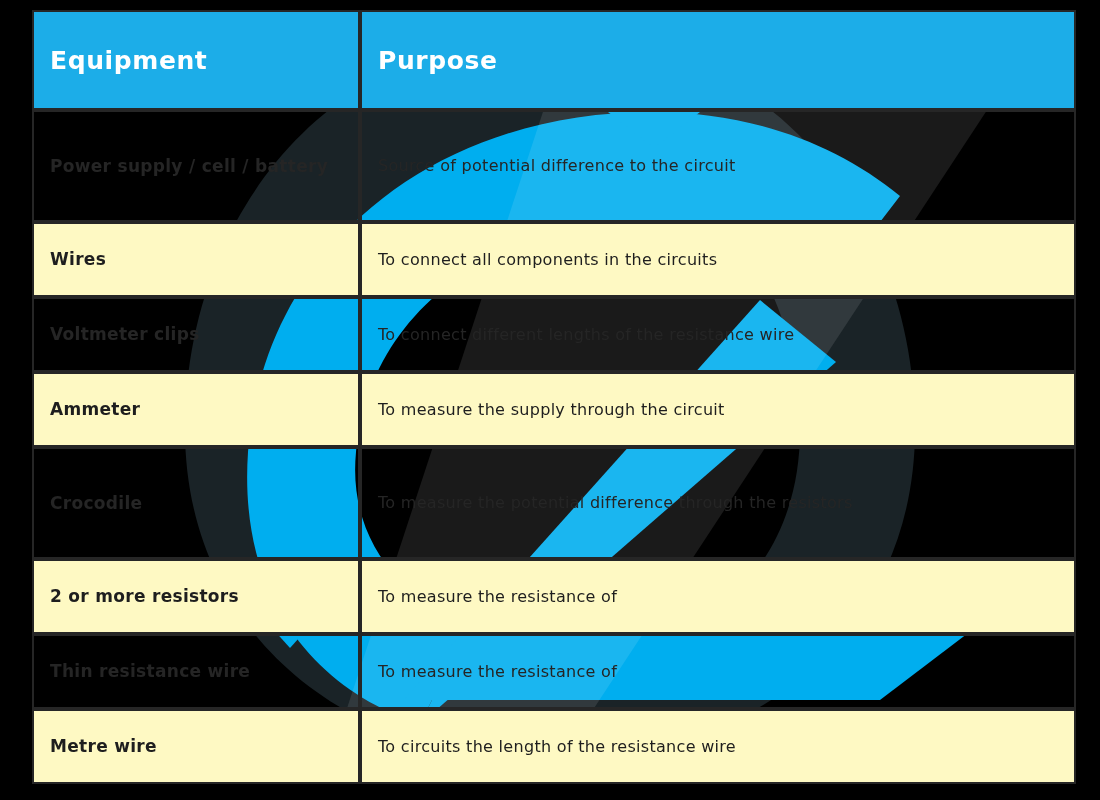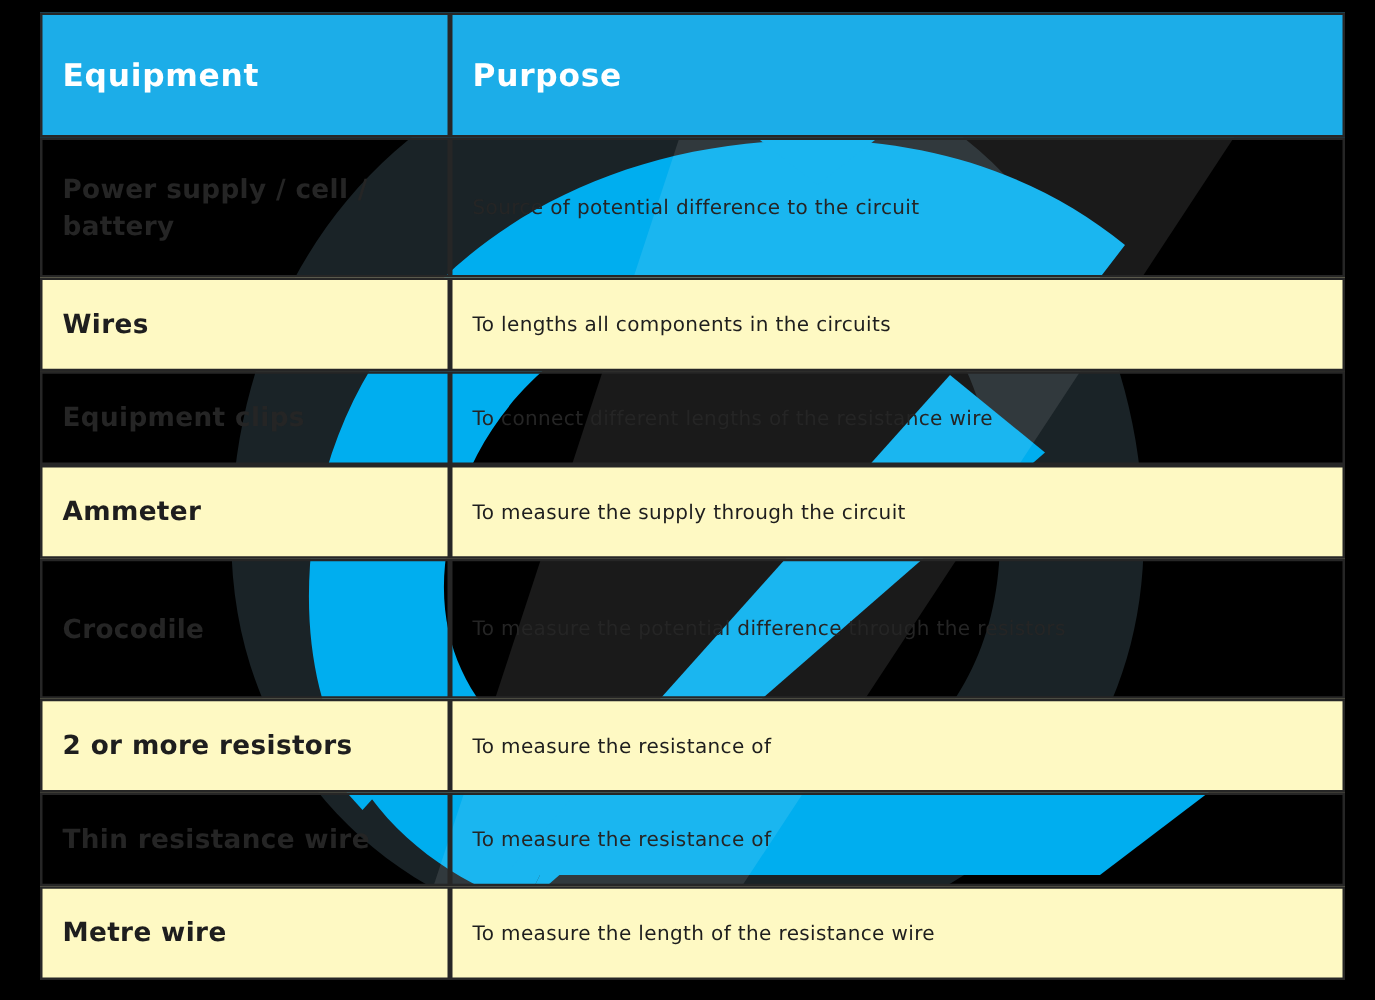--- a/index.html
+++ b/index.html
@@ -73,21 +73,21 @@
   
   tr.row-light td {
     background: #fef9c3;
   }
   
   tr.row-dark td {
     background: transparent;
   }
 
   td.cell-equipment {
-    font-size: 21px;
+    font-size: 17px;
     font-weight: 700;
     color: #1e1e1e;
     letter-spacing: 0.3px;
     line-height: 1.45;
   }
   td.cell-purpose {
     font-size: 16px;
     font-weight: 400;
     color: #1e1e1e;
     letter-spacing: 0.3px;
@@ -167,43 +167,43 @@
         </tr>
       </thead>
       <tbody id="table-body">
 
       <tr class="row-dark h-tall">
             <td class="cell-equipment">Power supply / cell / battery</td>
             <td class="cell-purpose">Source of potential difference to the circuit</td>
           </tr>
           <tr class="row-light h-std">
             <td class="cell-equipment">Wires</td>
-            <td class="cell-purpose">To lengths all components in the circuits</td>
+            <td class="cell-purpose">To connect all components in the circuits</td>
           </tr>
           <tr class="row-dark h-std">
-            <td class="cell-equipment">Equipment clips</td>
+            <td class="cell-equipment">Voltmeter clips</td>
             <td class="cell-purpose">To connect different lengths of the resistance wire</td>
           </tr>
           <tr class="row-light h-std">
             <td class="cell-equipment">Ammeter</td>
             <td class="cell-purpose">To measure the supply through the circuit</td>
           </tr>
           <tr class="row-dark h-tall">
             <td class="cell-equipment">Crocodile</td>
             <td class="cell-purpose">To measure the potential difference through the resistors</td>
           </tr>
           <tr class="row-light h-std">
             <td class="cell-equipment">2 or more resistors</td>
             <td class="cell-purpose">To measure the resistance of</td>
           </tr>
           <tr class="row-dark h-std">
             <td class="cell-equipment">Thin resistance wire</td>
             <td class="cell-purpose">To measure the resistance of</td>
           </tr>
           <tr class="row-light h-std">
             <td class="cell-equipment">Metre wire</td>
-            <td class="cell-purpose">To measure the length of the resistance wire</td>
+            <td class="cell-purpose">To circuits the length of the resistance wire</td>
           </tr>
         </tbody>
     </table>
   </div>
 
 </div>
 
 </body></html>

